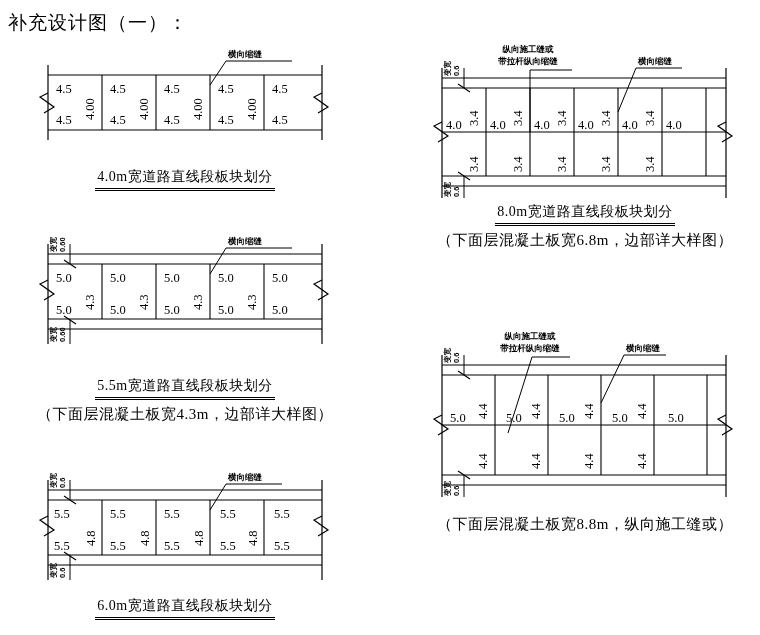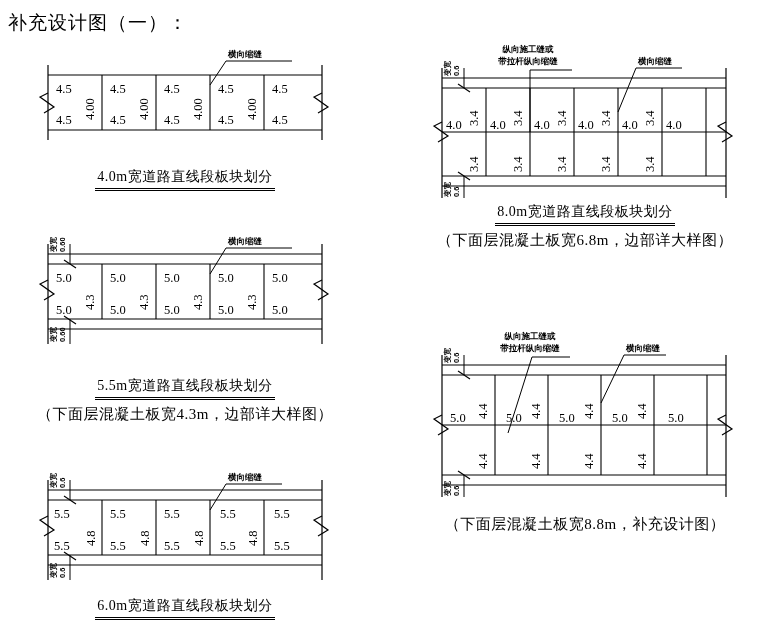--- a/index.html
+++ b/index.html
@@ -311,14 +311,14 @@
     <text class="dimv" x="67" y="94" transform="rotate(-90 67 94)">4.4</text>
     <text class="dimv" x="120" y="94" transform="rotate(-90 120 94)">4.4</text>
     <text class="dimv" x="173" y="94" transform="rotate(-90 173 94)">4.4</text>
     <text class="dimv" x="226" y="94" transform="rotate(-90 226 94)">4.4</text>
 
     <text class="dimv" x="67" y="144" transform="rotate(-90 67 144)">4.4</text>
     <text class="dimv" x="120" y="144" transform="rotate(-90 120 144)">4.4</text>
     <text class="dimv" x="173" y="144" transform="rotate(-90 173 144)">4.4</text>
     <text class="dimv" x="226" y="144" transform="rotate(-90 226 144)">4.4</text>
   </svg>
-  <div class="caption-sub">（下面层混凝土板宽8.8m，补充设计图）</div>
+  <div class="caption-sub">（下面层混凝土板宽8.8m，纵向施工缝或）</div>
 </div>
 
 </body></html>

